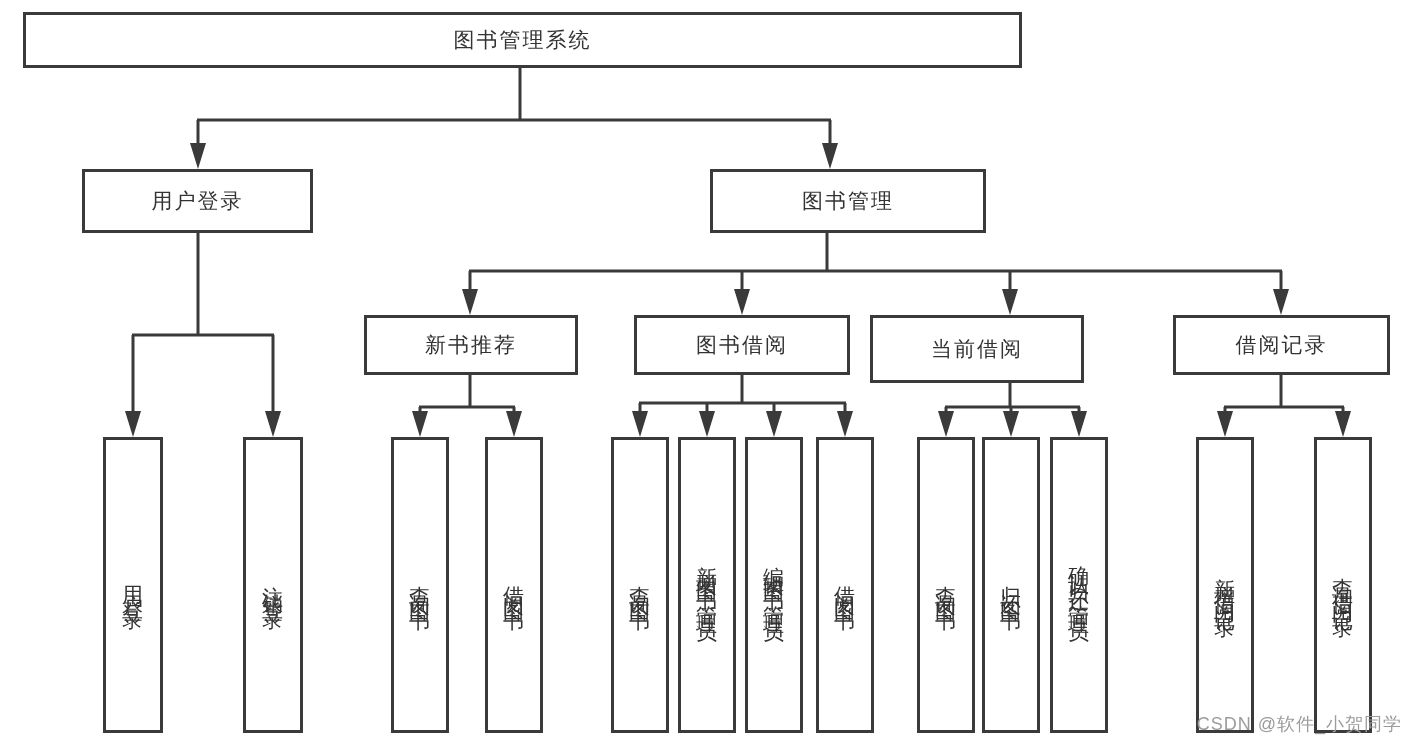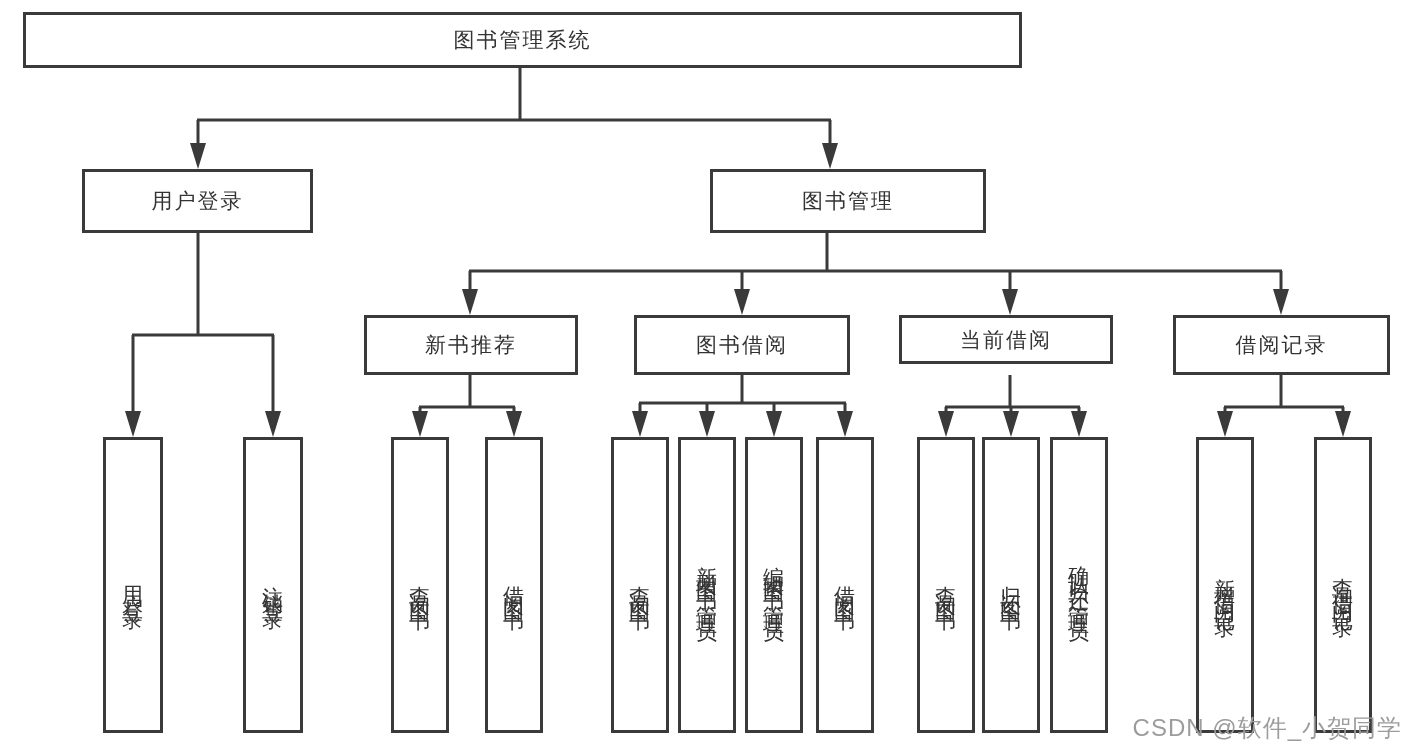--- a/index.html
+++ b/index.html
@@ -45,21 +45,21 @@
     writing-mode: vertical-rl;
     text-orientation: mixed;
     font-size: 21px;
     letter-spacing: 8px;
     line-height: 1;
   }
   .watermark {
     position: absolute;
     right: 3px;
     top: 712px;
-    font-size: 24px;
+    font-size: 18px;
     letter-spacing: 1px;
     color: #9c9c9c;
     white-space: nowrap;
   }
 </style>
 </head>
 <body>
 
 <div class="stage">
 
@@ -103,21 +103,21 @@
   <div class="box" style="left:710px; top:169px; width:276px; height:64px;">
     <span class="hlabel">图书管理</span>
   </div>
 
   <div class="box" style="left:634px; top:315px; width:216px; height:60px;">
     <span class="hlabel">图书借阅</span>
   </div>
   <div class="box" style="left:364px; top:315px; width:214px; height:60px;">
     <span class="hlabel">新书推荐</span>
   </div>
-  <div class="box" style="left:899px; top:315px; width:214px; height:49px;">
+  <div class="box" style="left:870px; top:315px; width:214px; height:68px;">
     <span class="hlabel">当前借阅</span>
   </div>
   <div class="box" style="left:1173px; top:315px; width:217px; height:60px;">
     <span class="hlabel">借阅记录</span>
   </div>
 
   <div class="box leaf" style="left:103px; top:437px; width:60px; height:296px;">
     <span class="vlabel">用户登录</span>
   </div>
   <div class="box leaf" style="left:243px; top:437px; width:60px; height:296px;">

